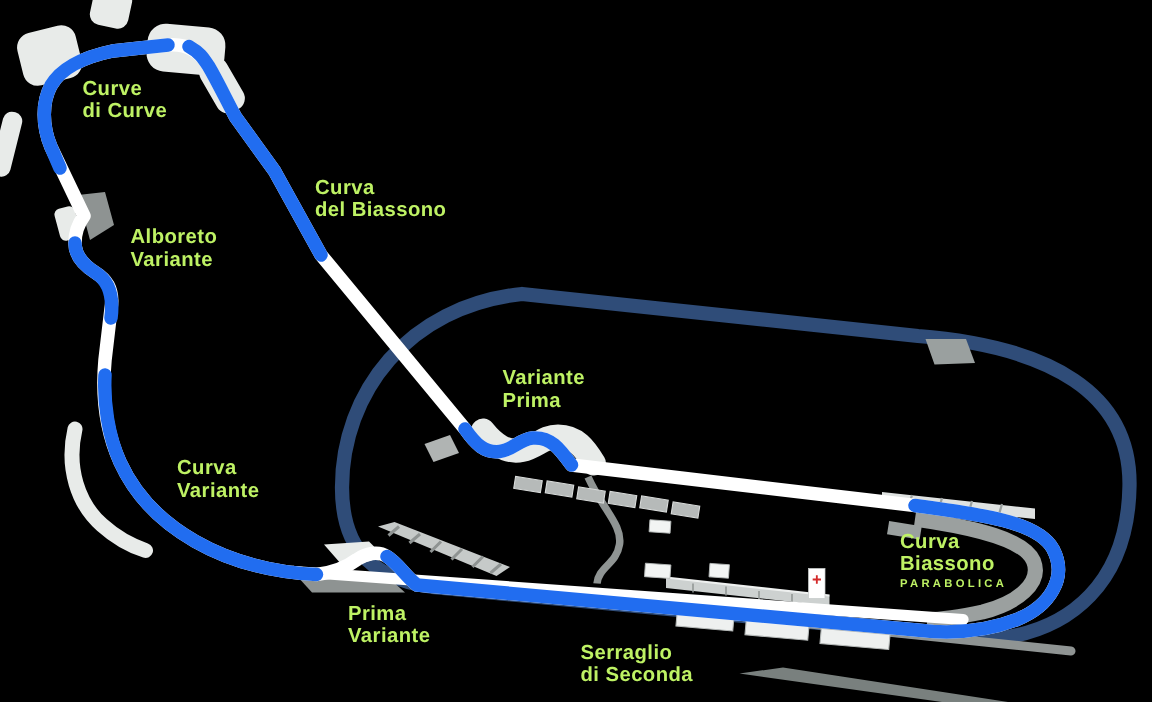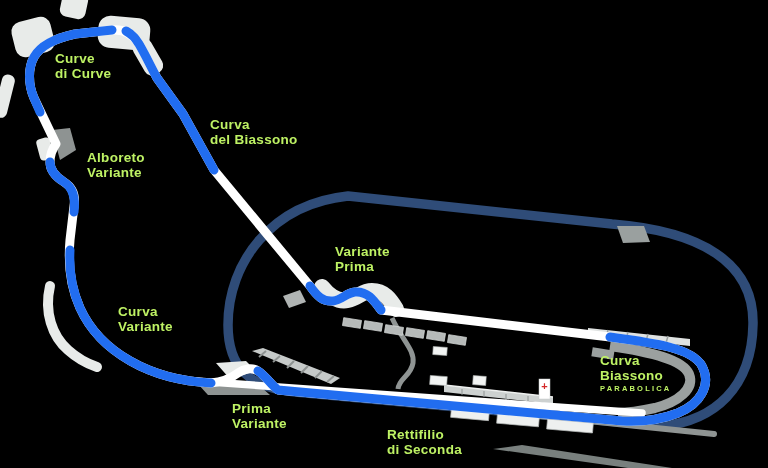--- a/index.html
+++ b/index.html
@@ -178,21 +178,21 @@
     <span>Curva</span>
     <span>Variante</span>
   </div>
 
   <div class="label" style="left:232px;top:401px">
     <span>Prima</span>
     <span>Variante</span>
   </div>
 
   <div class="label" style="left:387px;top:427px">
-    <span>Rettifilio</span>
+    <span>Serraglio</span>
     <span>di Seconda</span>
   </div>
 
   <div class="label" style="left:600px;top:353px">
     <span>Curva</span>
     <span>Biassono</span>
     <span class="sublabel">PARABOLICA</span>
   </div>
 
 </div>

